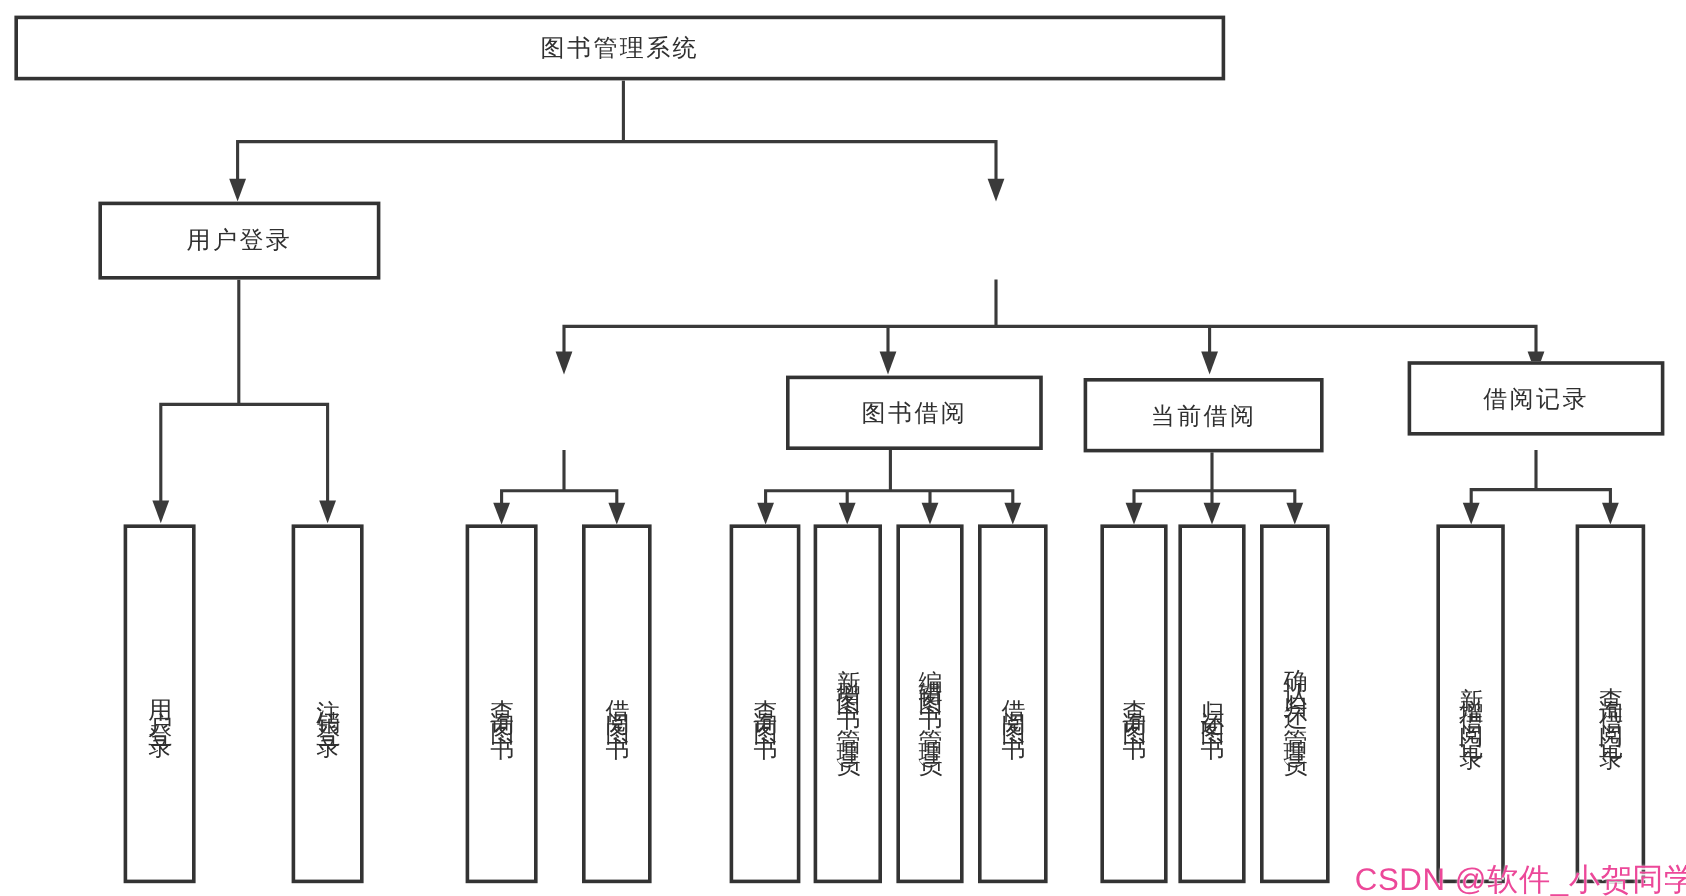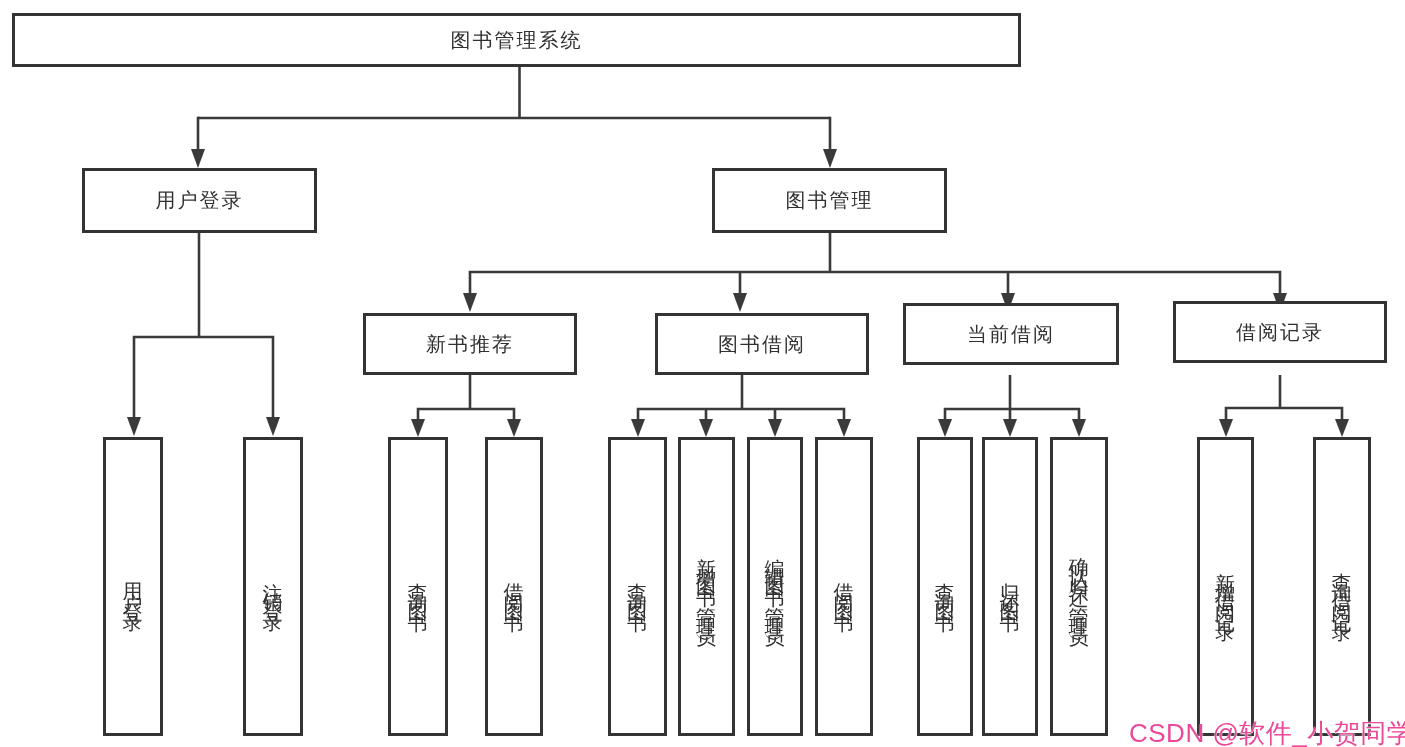--- a/index.html
+++ b/index.html
@@ -93,25 +93,23 @@
       <polygon points="1003,419 1017,419 1010,437"></polygon>
       <polygon points="1072,419 1086,419 1079,437"></polygon>
       <polygon points="1219,419 1233,419 1226,437"></polygon>
       <polygon points="1335,419 1349,419 1342,437"></polygon>
     </g>
   </svg>
 
   <div class="box" style="left:12px; top:13px; width:1009px; height:54px;">图书管理系统</div>
 
   <div class="box" style="left:82px; top:168px; width:235px; height:65px;">用户登录</div>
-  <div class="box" style="left:712px; top:168px; width:235px; height:65px;">图书管理</div>
 
-  <div class="box" style="left:363px; top:313px; width:214px; height:62px;">新书推荐</div>
   <div class="box" style="left:635px; top:313px; width:214px; height:62px;margin-left:20px;">图书借阅</div>
-  <div class="box" style="left:903px; top:303px; width:216px; height:62px;">当前借阅</div>
+  <div class="box" style="left:903px; top:315px; width:200px; height:62px;">当前借阅</div>
   <div class="box" style="left:1173px; top:301px; width:214px; height:62px;">借阅记录</div>
 
   <div class="box vbox" style="left:103px; top:437px; width:60px; height:299px;">用户登录</div>
   <div class="box vbox" style="left:243px; top:437px; width:60px; height:299px;">注销登录</div>
 
   <div class="box vbox" style="left:388px; top:437px; width:60px; height:299px;">查询图书</div>
   <div class="box vbox" style="left:485px; top:437px; width:58px; height:299px;">借阅图书</div>
 
   <div class="box vbox" style="left:608px; top:437px; width:59px; height:299px;">查询图书</div>
   <div class="box vbox" style="left:678px; top:437px; width:57px; height:299px;">新增图书（管理员）</div>

